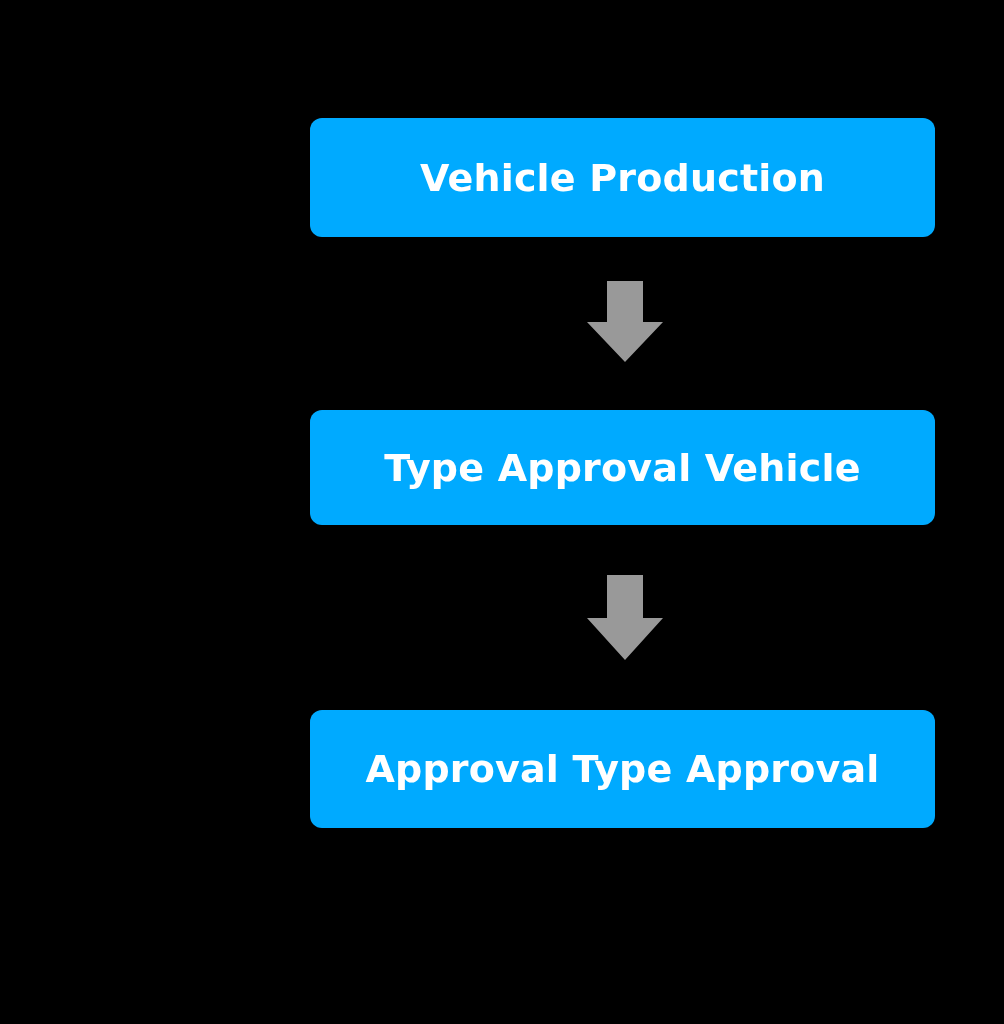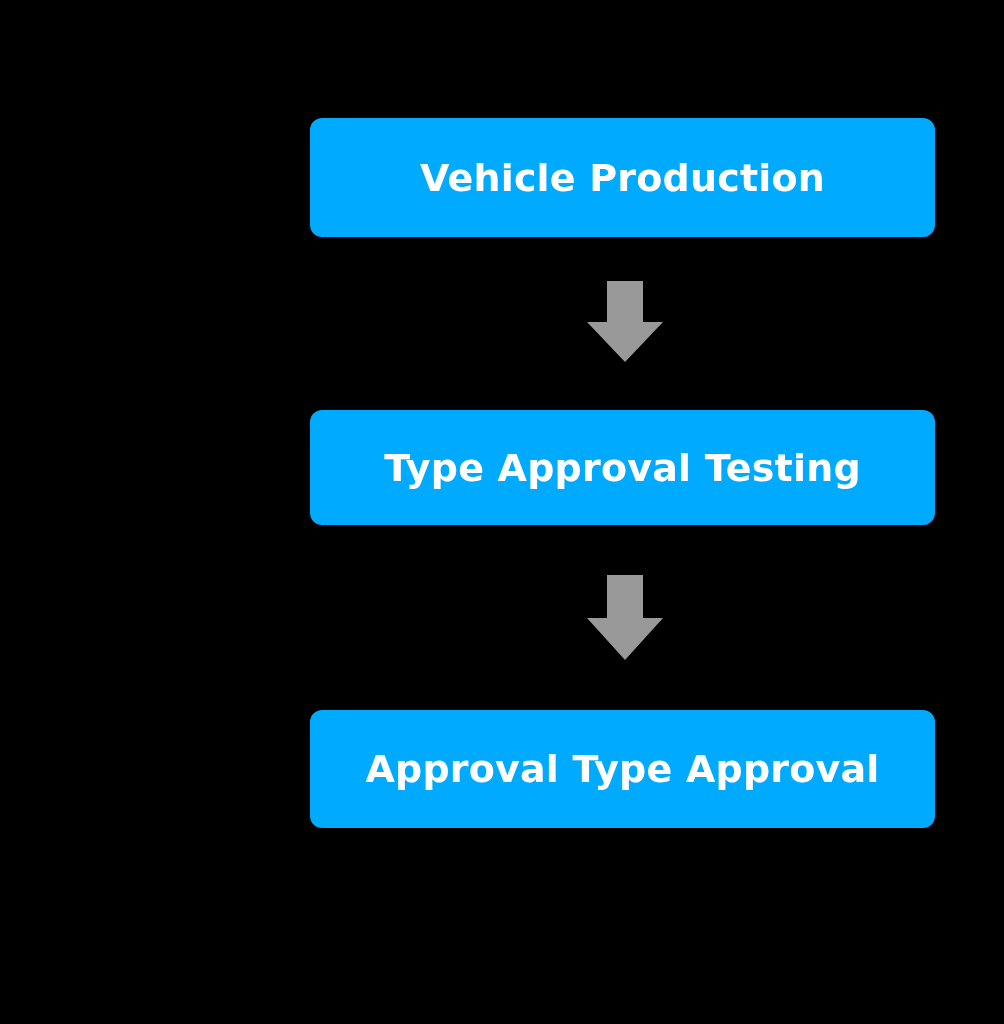--- a/index.html
+++ b/index.html
@@ -68,21 +68,21 @@
     <span class="node-label">Vehicle Production</span>
   </div>
 
   <div class="connector" id="connector-1">
     <svg viewBox="0 0 76 81" preserveAspectRatio="none" aria-hidden="true">
       <polygon points="20,0 56,0 56,41 76,41 38,81 0,41 20,41" fill="#999999"></polygon>
     </svg>
   </div>
 
   <div class="node" id="node-2">
-    <span class="node-label">Type Approval Testing</span>
+    <span class="node-label">Type Approval Vehicle</span>
   </div>
 
   <div class="connector" id="connector-2">
     <svg viewBox="0 0 76 85" preserveAspectRatio="none" aria-hidden="true">
       <polygon points="20,0 56,0 56,43 76,43 38,85 0,43 20,43" fill="#999999"></polygon>
     </svg>
   </div>
 
   <div class="node" id="node-3">
     <span class="node-label">Approval Type Approval</span>

